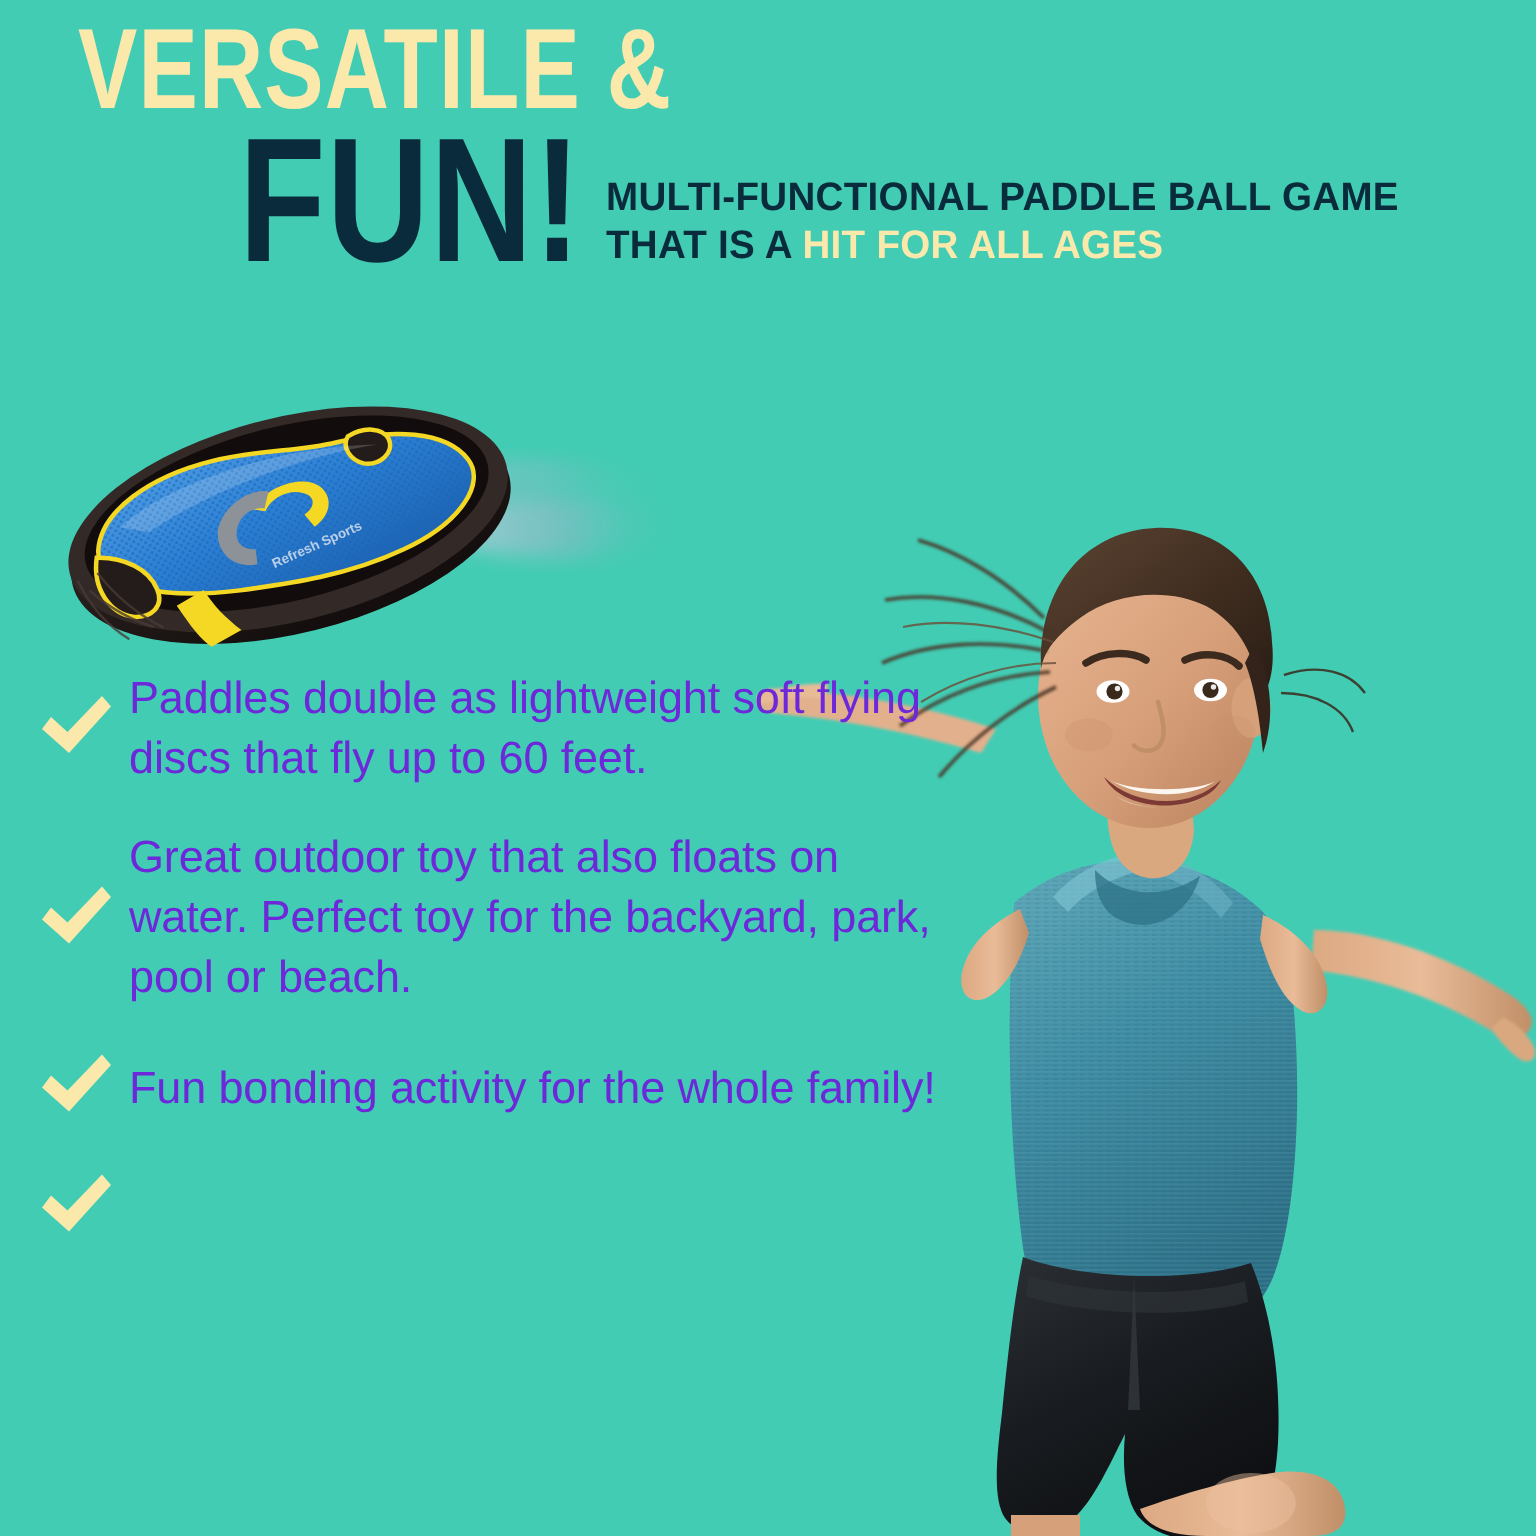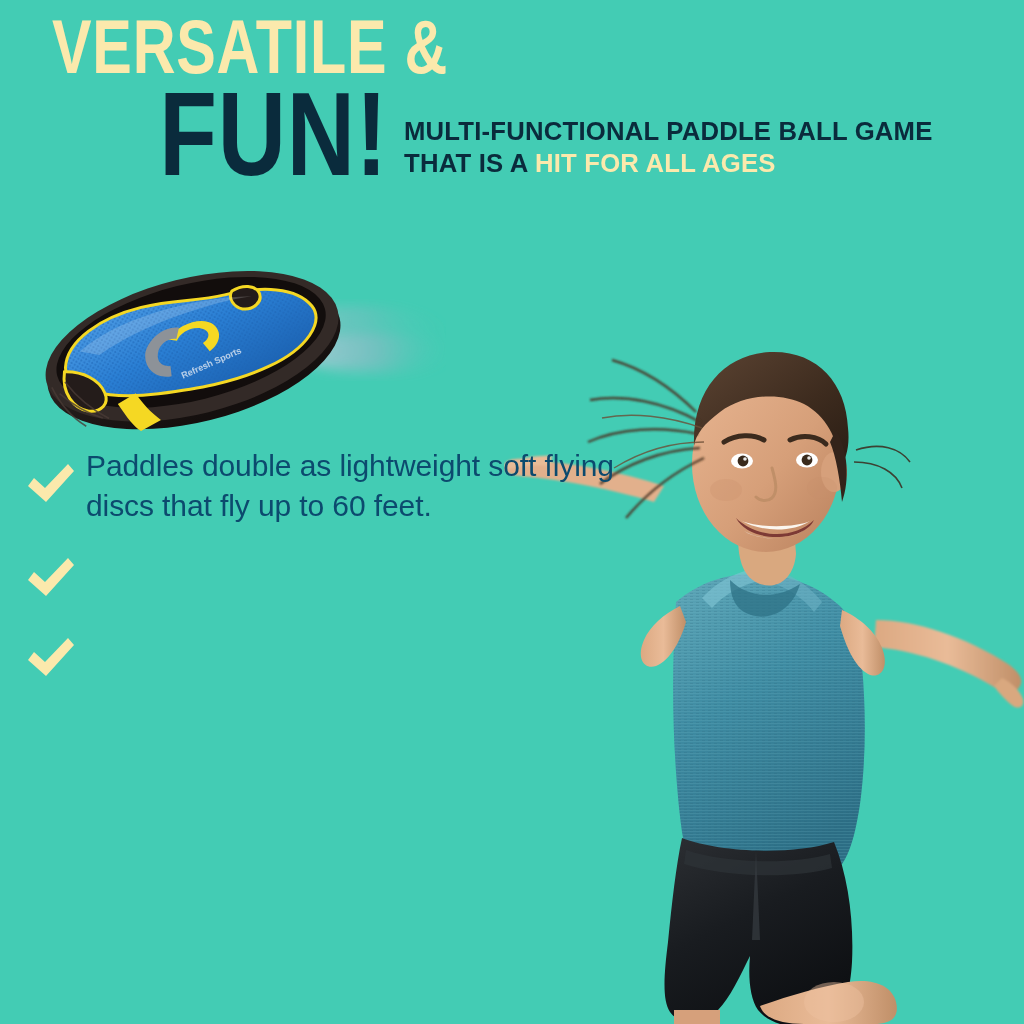--- a/index.html
+++ b/index.html
@@ -108,21 +108,21 @@
   }
   .check-icon {
     flex: 0 0 auto;
     width: 54px;
     height: 54px;
     margin-right: 8px;
   }
   .bullet-text {
     font-size: 30px;
     line-height: 1.33;
-    color: #0c4a6e;
+    color: #6d28d9;
     font-weight: normal;
     letter-spacing: -0.1px;
   }
   .b-lines-2 { padding-top: 2px; }
 </style>
 </head>
 <body>
 
 <div id="stage">
 
@@ -354,32 +354,41 @@
 
     <div class="bullet-row">
       <span class="check-icon">
         <svg width="54" height="54" viewBox="0 0 54 54" xmlns="http://www.w3.org/2000/svg">
           <path d="M4 28 L10 20 L21 30 L44 6 L50 13 L22 44 Z" fill="#fbe9ac"></path>
         </svg>
       </span>
       <span class="bullet-text b-lines-2">Paddles double as lightweight soft flying discs that fly up to 60 feet.</span>
     </div>
 
+    <div class="bullet-row">
+      <span class="check-icon">
+        <svg width="54" height="54" viewBox="0 0 54 54" xmlns="http://www.w3.org/2000/svg">
+          <path d="M4 28 L10 20 L21 30 L44 6 L50 13 L22 44 Z" fill="#fbe9ac"></path>
+        </svg>
+      </span>
+      <span class="bullet-text">Great outdoor toy that also floats on water. Perfect toy for the backyard, park, pool or beach.</span>
+    </div>
+
+    <div class="bullet-row">
+      <span class="check-icon">
+        <svg width="54" height="54" viewBox="0 0 54 54" xmlns="http://www.w3.org/2000/svg">
+          <path d="M4 28 L10 20 L21 30 L44 6 L50 13 L22 44 Z" fill="#fbe9ac"></path>
+        </svg>
+      </span>
+      <span class="bullet-text b-lines-2">Fun bonding activity for the whole family!</span>
+    </div>
 
     <div class="bullet-row">
       <span class="check-icon">
         <svg width="54" height="54" viewBox="0 0 54 54" xmlns="http://www.w3.org/2000/svg">
           <path d="M4 28 L10 20 L21 30 L44 6 L50 13 L22 44 Z" fill="#fbe9ac"></path>
         </svg>
       </span>
     </div>
 
-    <div class="bullet-row">
-      <span class="check-icon">
-        <svg width="54" height="54" viewBox="0 0 54 54" xmlns="http://www.w3.org/2000/svg">
-          <path d="M4 28 L10 20 L21 30 L44 6 L50 13 L22 44 Z" fill="#fbe9ac"></path>
-        </svg>
-      </span>
-    </div>
-
   </div>
 
 </div>
 
 </body></html>

